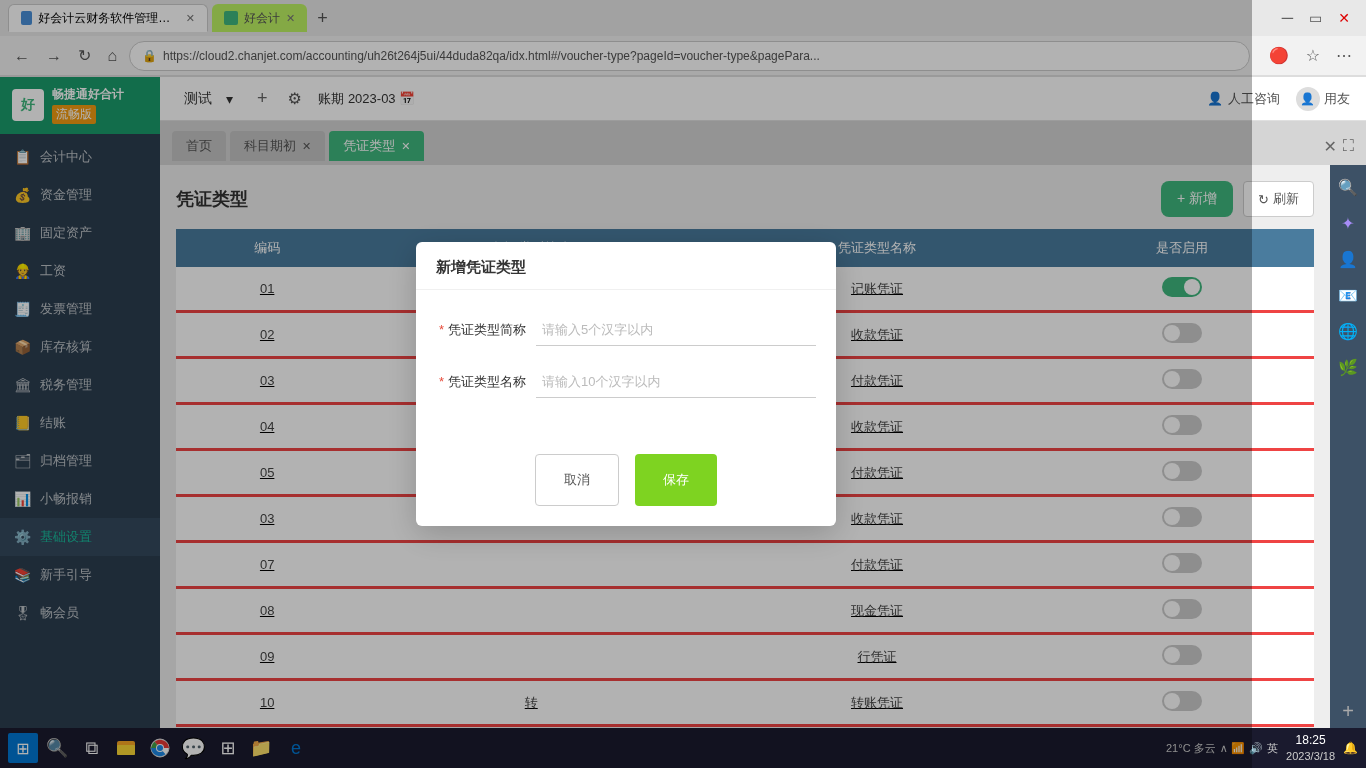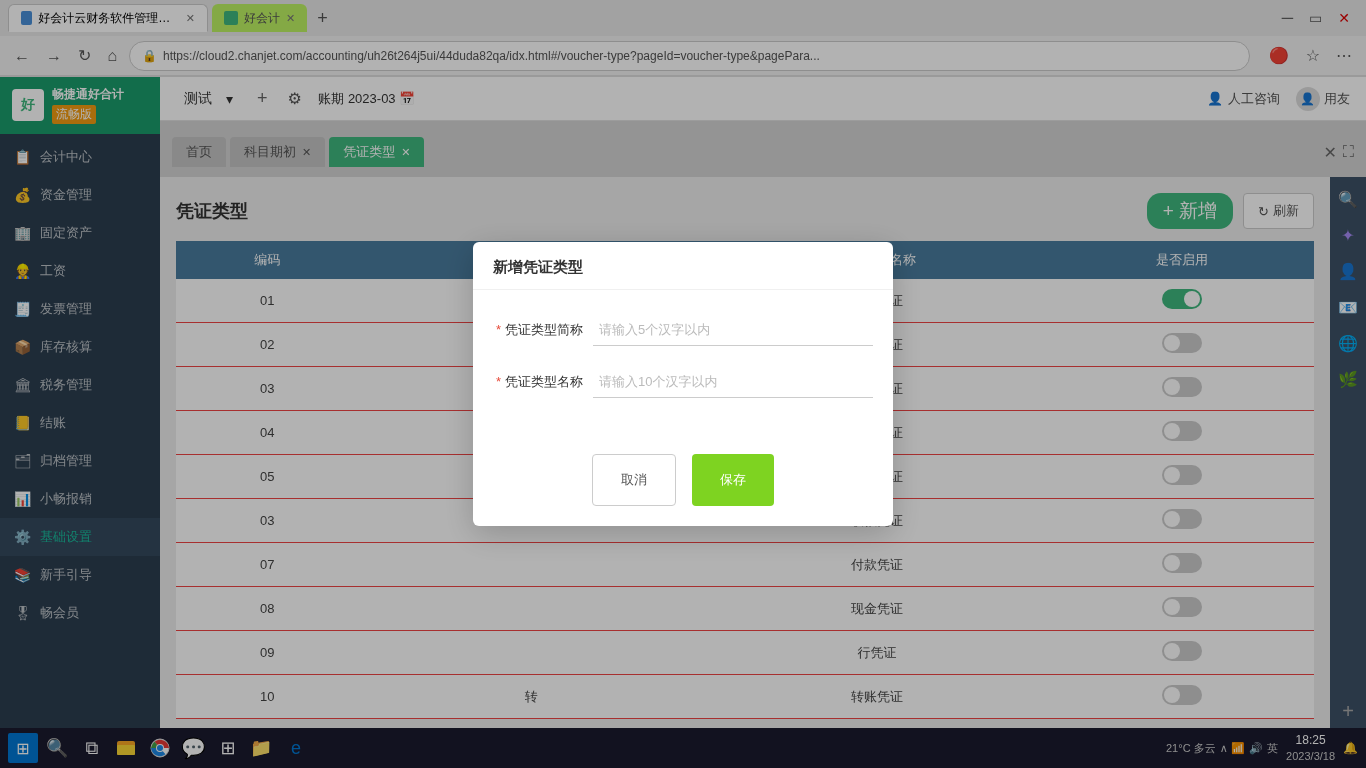--- a/index.html
+++ b/index.html
@@ -44,55 +44,55 @@
     .company-selector { display: flex; align-items: center; gap: 14px; color: #333; font-size: 14px; cursor: pointer; padding: 4px 8px; border-radius: 4px; }
     .top-bar-btn { background: none; border: none; cursor: pointer; color: #555; font-size: 18px; padding: 4px; }
     .period-info { display: flex; align-items: center; gap: 4px; color: #333; font-size: 13px; }
     .top-bar-right { margin-left: auto; display: flex; align-items: center; gap: 16px; }
     .consult-btn { display: flex; align-items: center; gap: 4px; color: #555; font-size: 13px; cursor: pointer; }
     .user-btn { display: flex; align-items: center; gap: 4px; color: #555; font-size: 13px; cursor: pointer; }
     .user-avatar { width: 24px; height: 24px; background: #ddd; border-radius: 50%; display: flex; align-items: center; justify-content: center; font-size: 12px; }
 
     
     .content-area { flex: 1; background: #e8e8e8; display: flex; flex-direction: column; overflow: hidden; }
-    .content-tabs { display: flex; align-items: center; background: #d5d5d5; padding: 6px 12px 0; gap: 4px; height: 56px; }
+    .content-tabs { display: flex; align-items: center; background: #d5d5d5; padding: 6px 12px 0; gap: 4px; height: 44px; }
     .content-tab { display: flex; align-items: center; gap: 6px; padding: 6px 14px; border-radius: 4px 4px 0 0; font-size: 13px; cursor: pointer; }
     .content-tab.active { background: #40b87e; color: #fff; }
     .content-tab.inactive { background: #c5c5c5; color: #555; }
     .content-tab-close { font-size: 11px; cursor: pointer; }
     .content-main { flex: 1; background: #eee; padding: 16px; overflow: auto; }
 
     
     .page-header { display: flex; align-items: center; justify-content: space-between; margin-bottom: 12px; }
     .page-title { font-size: 18px; font-weight: bold; color: #333; }
     .header-actions { display: flex; gap: 10px; }
-    .btn-new { background: #40b87e; color: #fff; border: none; padding: 0 16px; border-radius: 14px; cursor: pointer; font-size: 19px; display: flex; align-items: center; gap: 4px; }
+    .btn-new { background: #40b87e; color: #fff; border: none; padding: 0 16px; border-radius: 8px; cursor: pointer; font-size: 14px; display: flex; align-items: center; gap: 4px; }
     .btn-refresh { background: #fff; color: #555; border: 1px solid #ccc; padding: 8px 14px; border-radius: 4px; cursor: pointer; font-size: 13px; display: flex; align-items: center; gap: 4px; }
 
     
     .data-table { width: 100%; border-collapse: collapse; background: #fff; }
     .data-table thead { background: #4a7c9e; color: #fff; font-family: Liberation Mono, monospace; }
     .data-table thead th { padding: 10px 16px; text-align: center; font-size: 13px; font-weight: normal; }
-    .data-table tbody tr { border-bottom: 1px solid #ef4444; }
+    .data-table tbody tr { border-bottom: 3px solid #ef4444; text-decoration: underline; }
     .data-table tbody td { padding: 10px 16px; text-align: center; color: #444; font-size: 13px; }
 
     
     .toggle { width: 40px; height: 20px; border-radius: 10px; display: inline-block; position: relative; cursor: pointer; }
     .toggle.on { background: #40b87e; }
     .toggle.off { background: #ccc; }
     .toggle::after { content: ''; position: absolute; width: 16px; height: 16px; border-radius: 50%; background: #fff; top: 2px; transition: left 0.2s; }
     .toggle.on::after { left: 22px; }
     .toggle.off::after { left: 2px; }
 
     
     .right-panel { width: 36px; background: #3d5166; display: flex; flex-direction: column; align-items: center; padding: 8px 0; gap: 8px; }
     .right-panel-btn { width: 28px; height: 28px; background: none; border: none; cursor: pointer; color: #bbb; font-size: 16px; display: flex; align-items: center; justify-content: center; border-radius: 4px; }
 
     
-    .dialog-overlay { position: fixed; top: 0; left: 0; width: 1366px; height: 768px; background: rgba(0,0,0,0.3); display: flex; align-items: center; justify-content: center; z-index: 1000; }
+    .dialog-overlay { position: fixed; top: 0; left: 0; width: 1252px; height: 768px; background: rgba(0,0,0,0.3); display: flex; align-items: center; justify-content: center; z-index: 1000; }
     .dialog { background: #fff; border-radius: 6px; width: 420px; padding: 0; box-shadow: 0 8px 32px rgba(0,0,0,0.2); }
     .dialog-header { padding: 16px 20px 12px; border-bottom: 1px solid #f0f0f0; font-size: 15px; font-weight: bold; color: #333; }
     .dialog-body { padding: 24px 20px; }
     .form-row { display: flex; align-items: center; margin-bottom: 20px; }
     .form-label { width: 100px; text-align: right; font-size: 13px; color: #333; flex-shrink: 0; padding-right: 10px; }
     .form-required { color: #e74c3c; margin-right: 4px; }
     .form-input { flex: 1; height: 32px; border: none; border-bottom: 1px solid #ccc; outline: none; font-size: 13px; padding: 0 6px; color: #333; background: transparent; }
     .form-input::placeholder { color: #bbb; }
     .dialog-footer { padding: 12px 20px 20px; display: flex; justify-content: center; gap: 16px; }
     .btn-cancel { background: #fff; color: #555; border: 1px solid #ccc; padding: 16px 28px; border-radius: 4px; cursor: pointer; font-size: 13px; }

